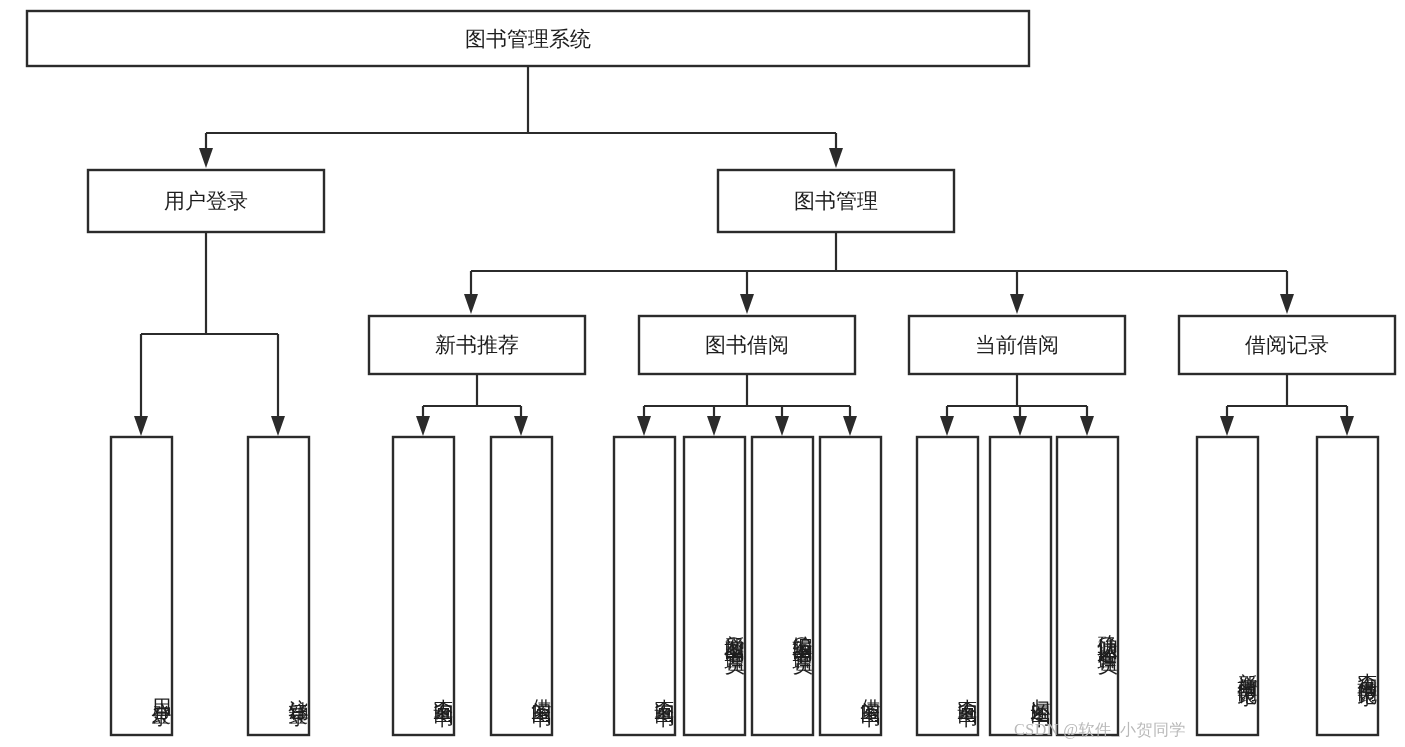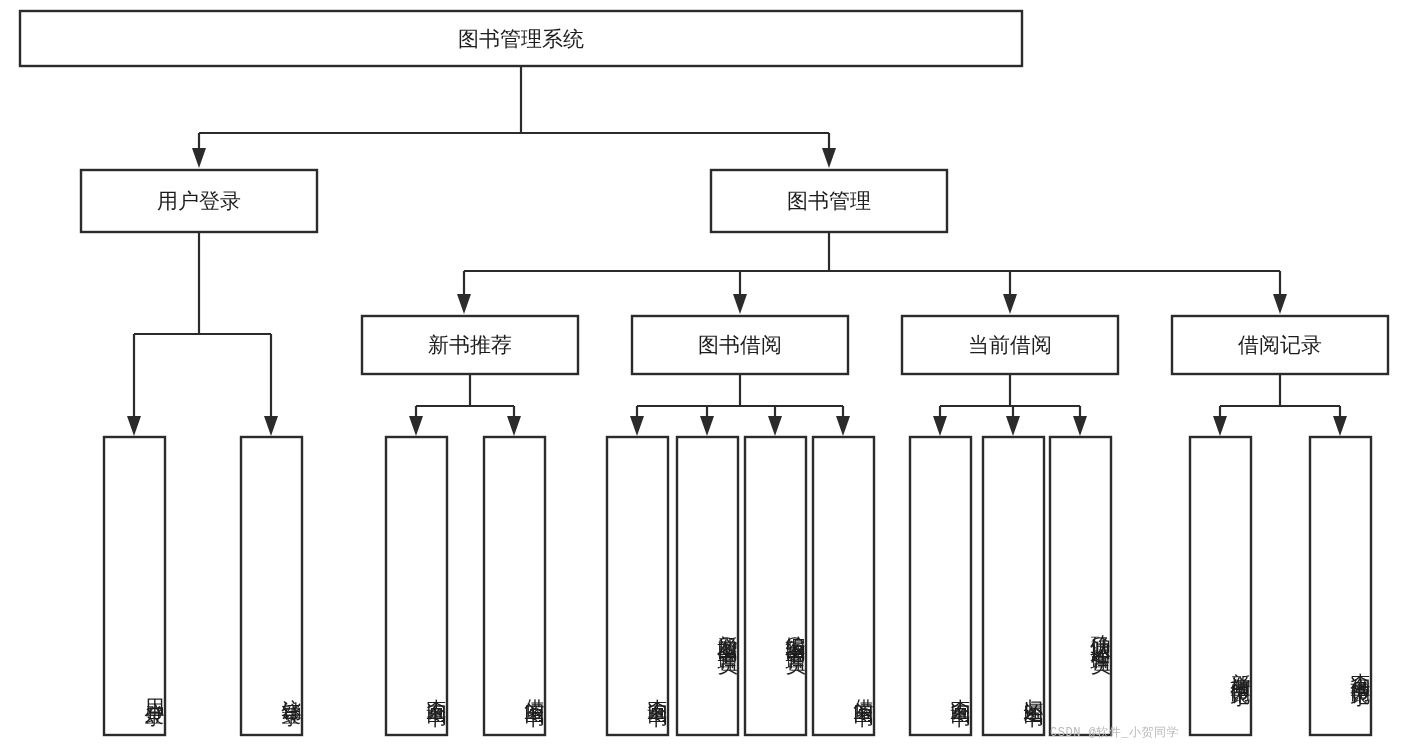--- a/index.html
+++ b/index.html
@@ -11,20 +11,21 @@
     width: 1405px;
     height: 747px;
     font-family: "DejaVu Sans", "Liberation Sans", sans-serif;
     overflow: hidden;
     position: relative;
   }
   #diagram-root {
     position: relative;
     width: 1187px;
     height: 747px;
+    margin-left: 7px;
   }
   svg#flowchart {
     position: absolute;
     top: 0;
     left: 0;
     width: 1405px;
     height: 747px;
   }
   .node-rect {
     fill: #ffffff;
@@ -60,22 +61,22 @@
     line-height: 1.05;
     color: #1d1d1d;
     letter-spacing: 3px;
     white-space: nowrap;
     pointer-events: none;
   }
   #watermark {
     position: absolute;
     right: 8px;
     bottom: 6px;
-    font-family: Liberation Mono, monospace;
-    font-size: 12px;
+    font-family: Liberation Serif, serif;
+    font-size: 16px;
     color: #b9b9b9;
     letter-spacing: 0.5px;
     white-space: nowrap;
   }
 </style>
 </head>
 <body>
 
 <div id="diagram-root">
 

